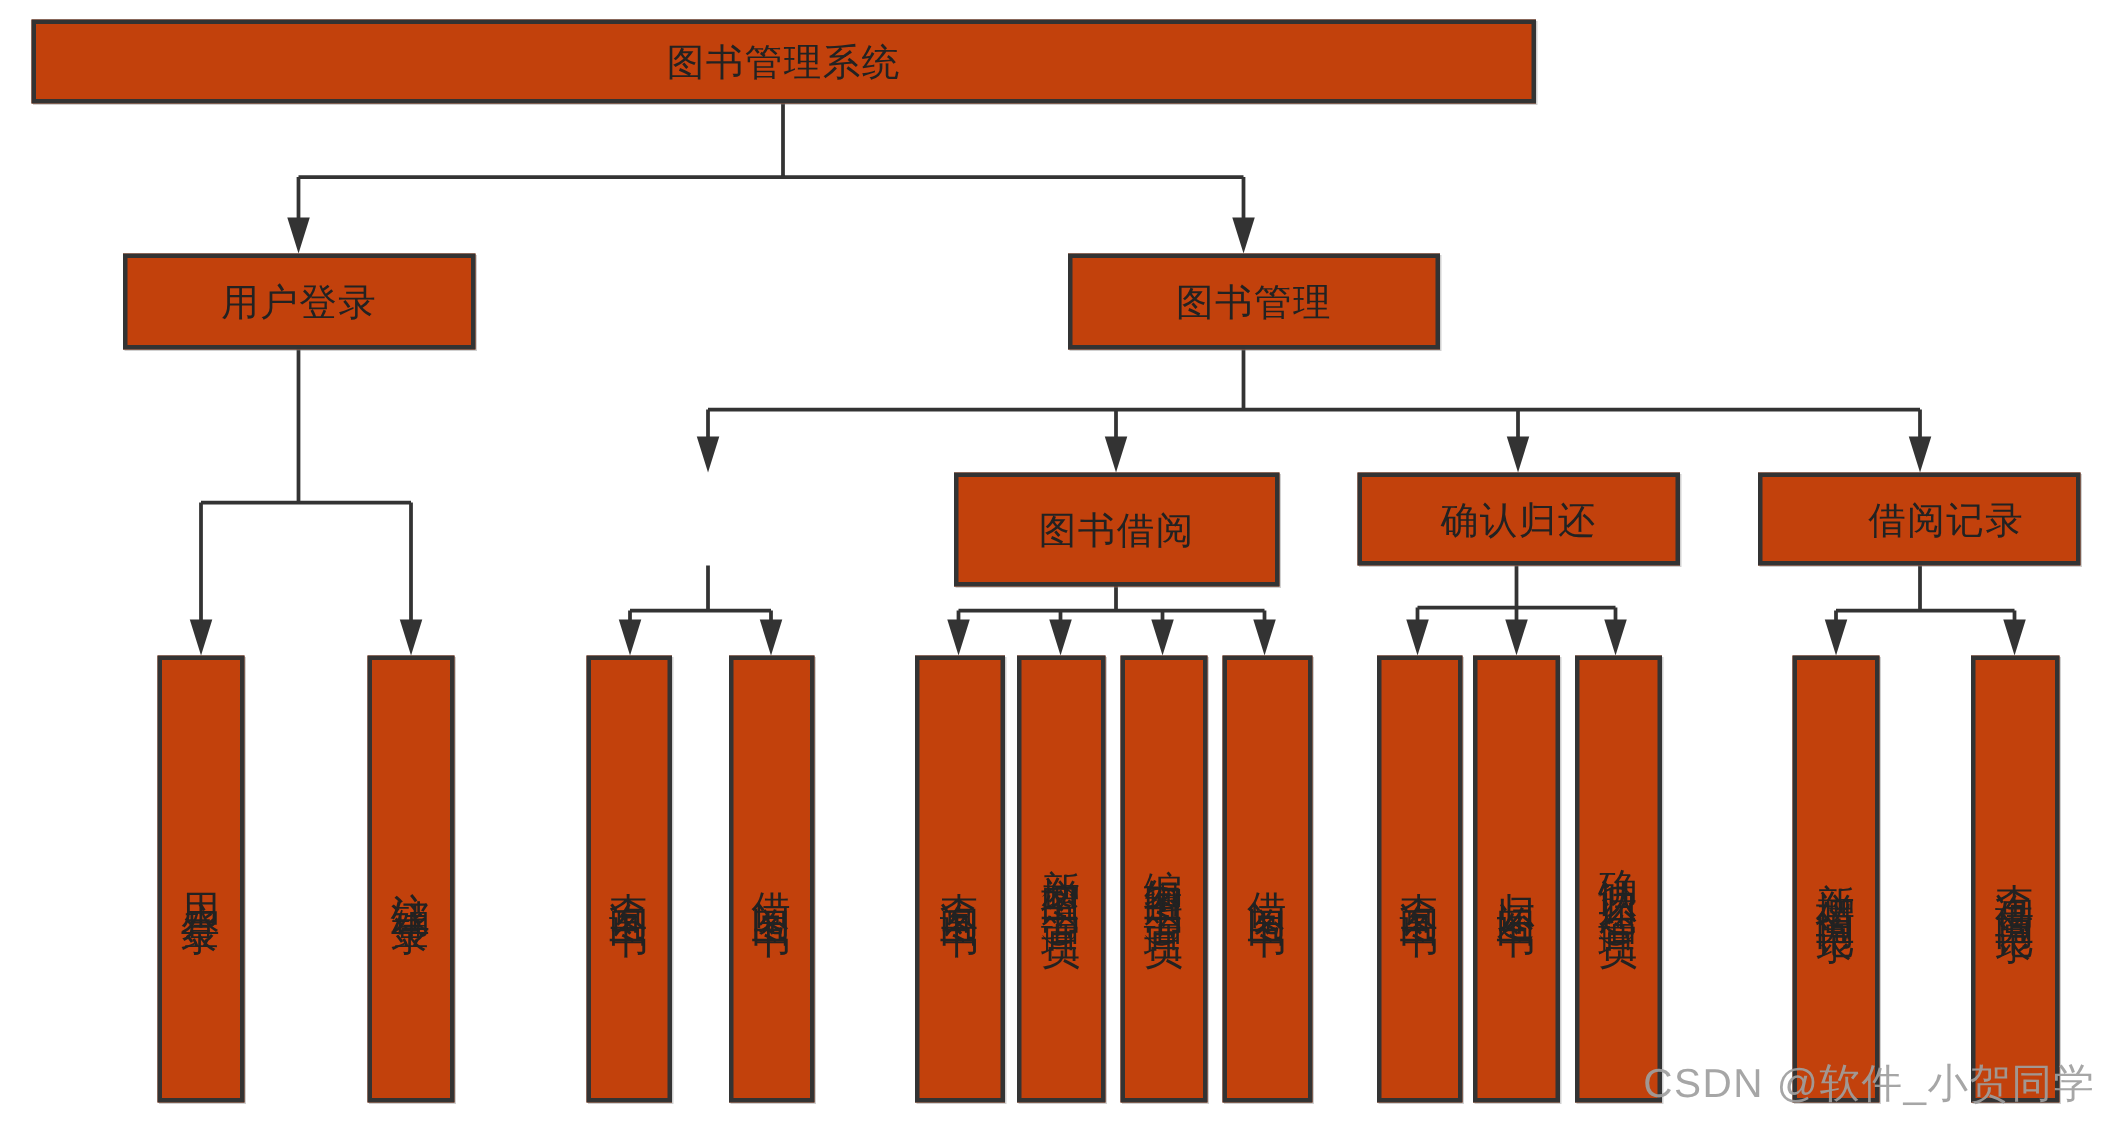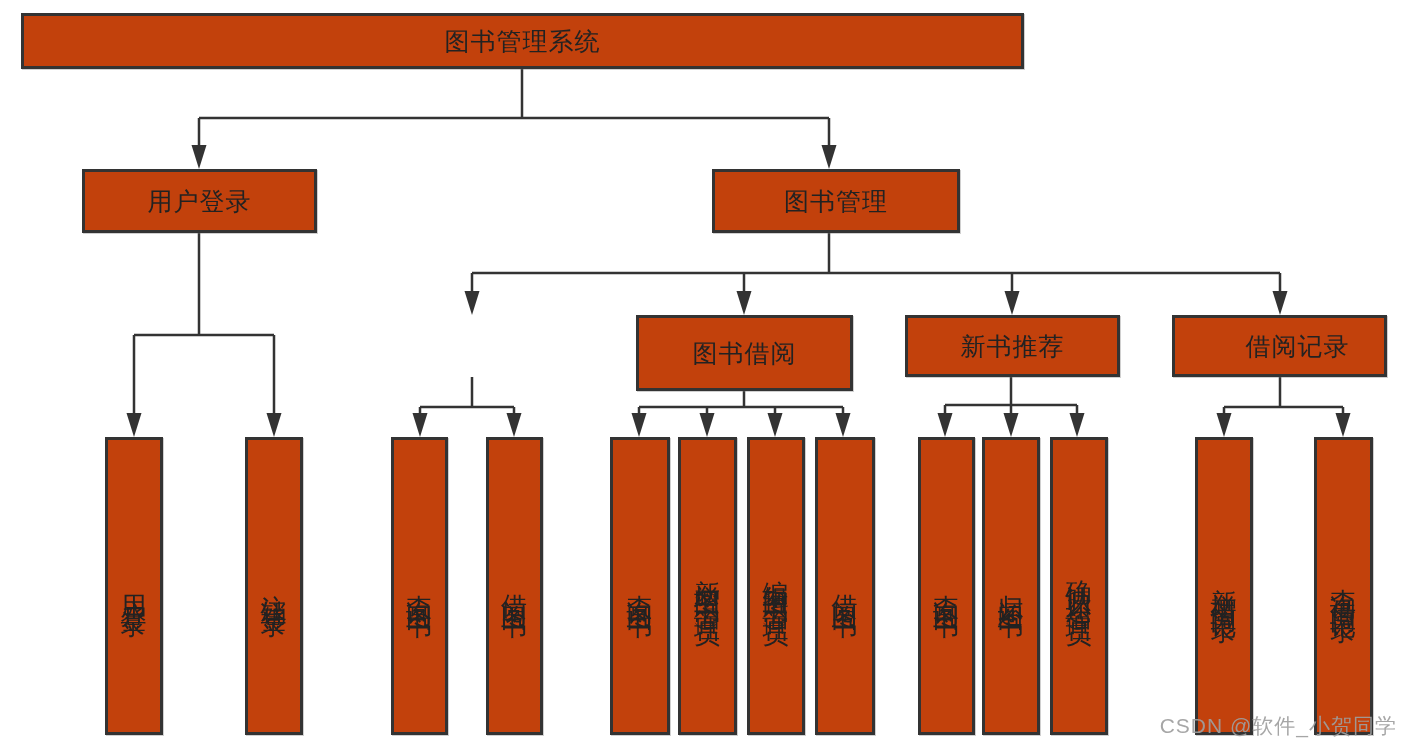--- a/index.html
+++ b/index.html
@@ -36,21 +36,21 @@
     text-orientation: mixed;
     font-size: 26px;
     line-height: 1;
     letter-spacing: 6px;
     white-space: nowrap;
   }
   .watermark {
     position: absolute;
     right: 8px;
     bottom: 7px;
-    font-size: 21px;
+    font-size: 27px;
     color: rgba(158,158,158,0.92);
     z-index: 3;
     letter-spacing: 1px;
   }
 </style>
 </head>
 <body>
 
 <div class="canvas">
 
@@ -92,21 +92,21 @@
       <path d="M1335.5 413 L1350.5 413 L1343 437 Z"></path>
     </g>
   </svg>
 
   <div class="node h" style="left:21px; top:13px; width:1003px; height:56px;">图书管理系统</div>
 
   <div class="node h" style="left:82px; top:169px; width:235px; height:64px;">用户登录</div>
   <div class="node h" style="left:712px; top:169px; width:248px; height:64px;">图书管理</div>
 
   <div class="node h" style="left:636px; top:315px; width:217px; height:76px;">图书借阅</div>
-  <div class="node h" style="left:905px; top:315px; width:215px; height:62px;">新书推荐</div>
+  <div class="node h" style="left:905px; top:315px; width:215px; height:62px;">确认归还</div>
   <div class="node h" style="left:1172px; top:315px; width:215px; height:62px;padding-left:36px;">借阅记录</div>
 
   <div class="node v" style="left:105px; top:437px; width:58px; height:298px;">
     <span class="vtext">用户登录</span>
   </div>
   <div class="node v" style="left:245px; top:437px; width:58px; height:298px;">
     <span class="vtext">注销登录</span>
   </div>
 
   <div class="node v" style="left:391px; top:437px; width:57px; height:298px;">

